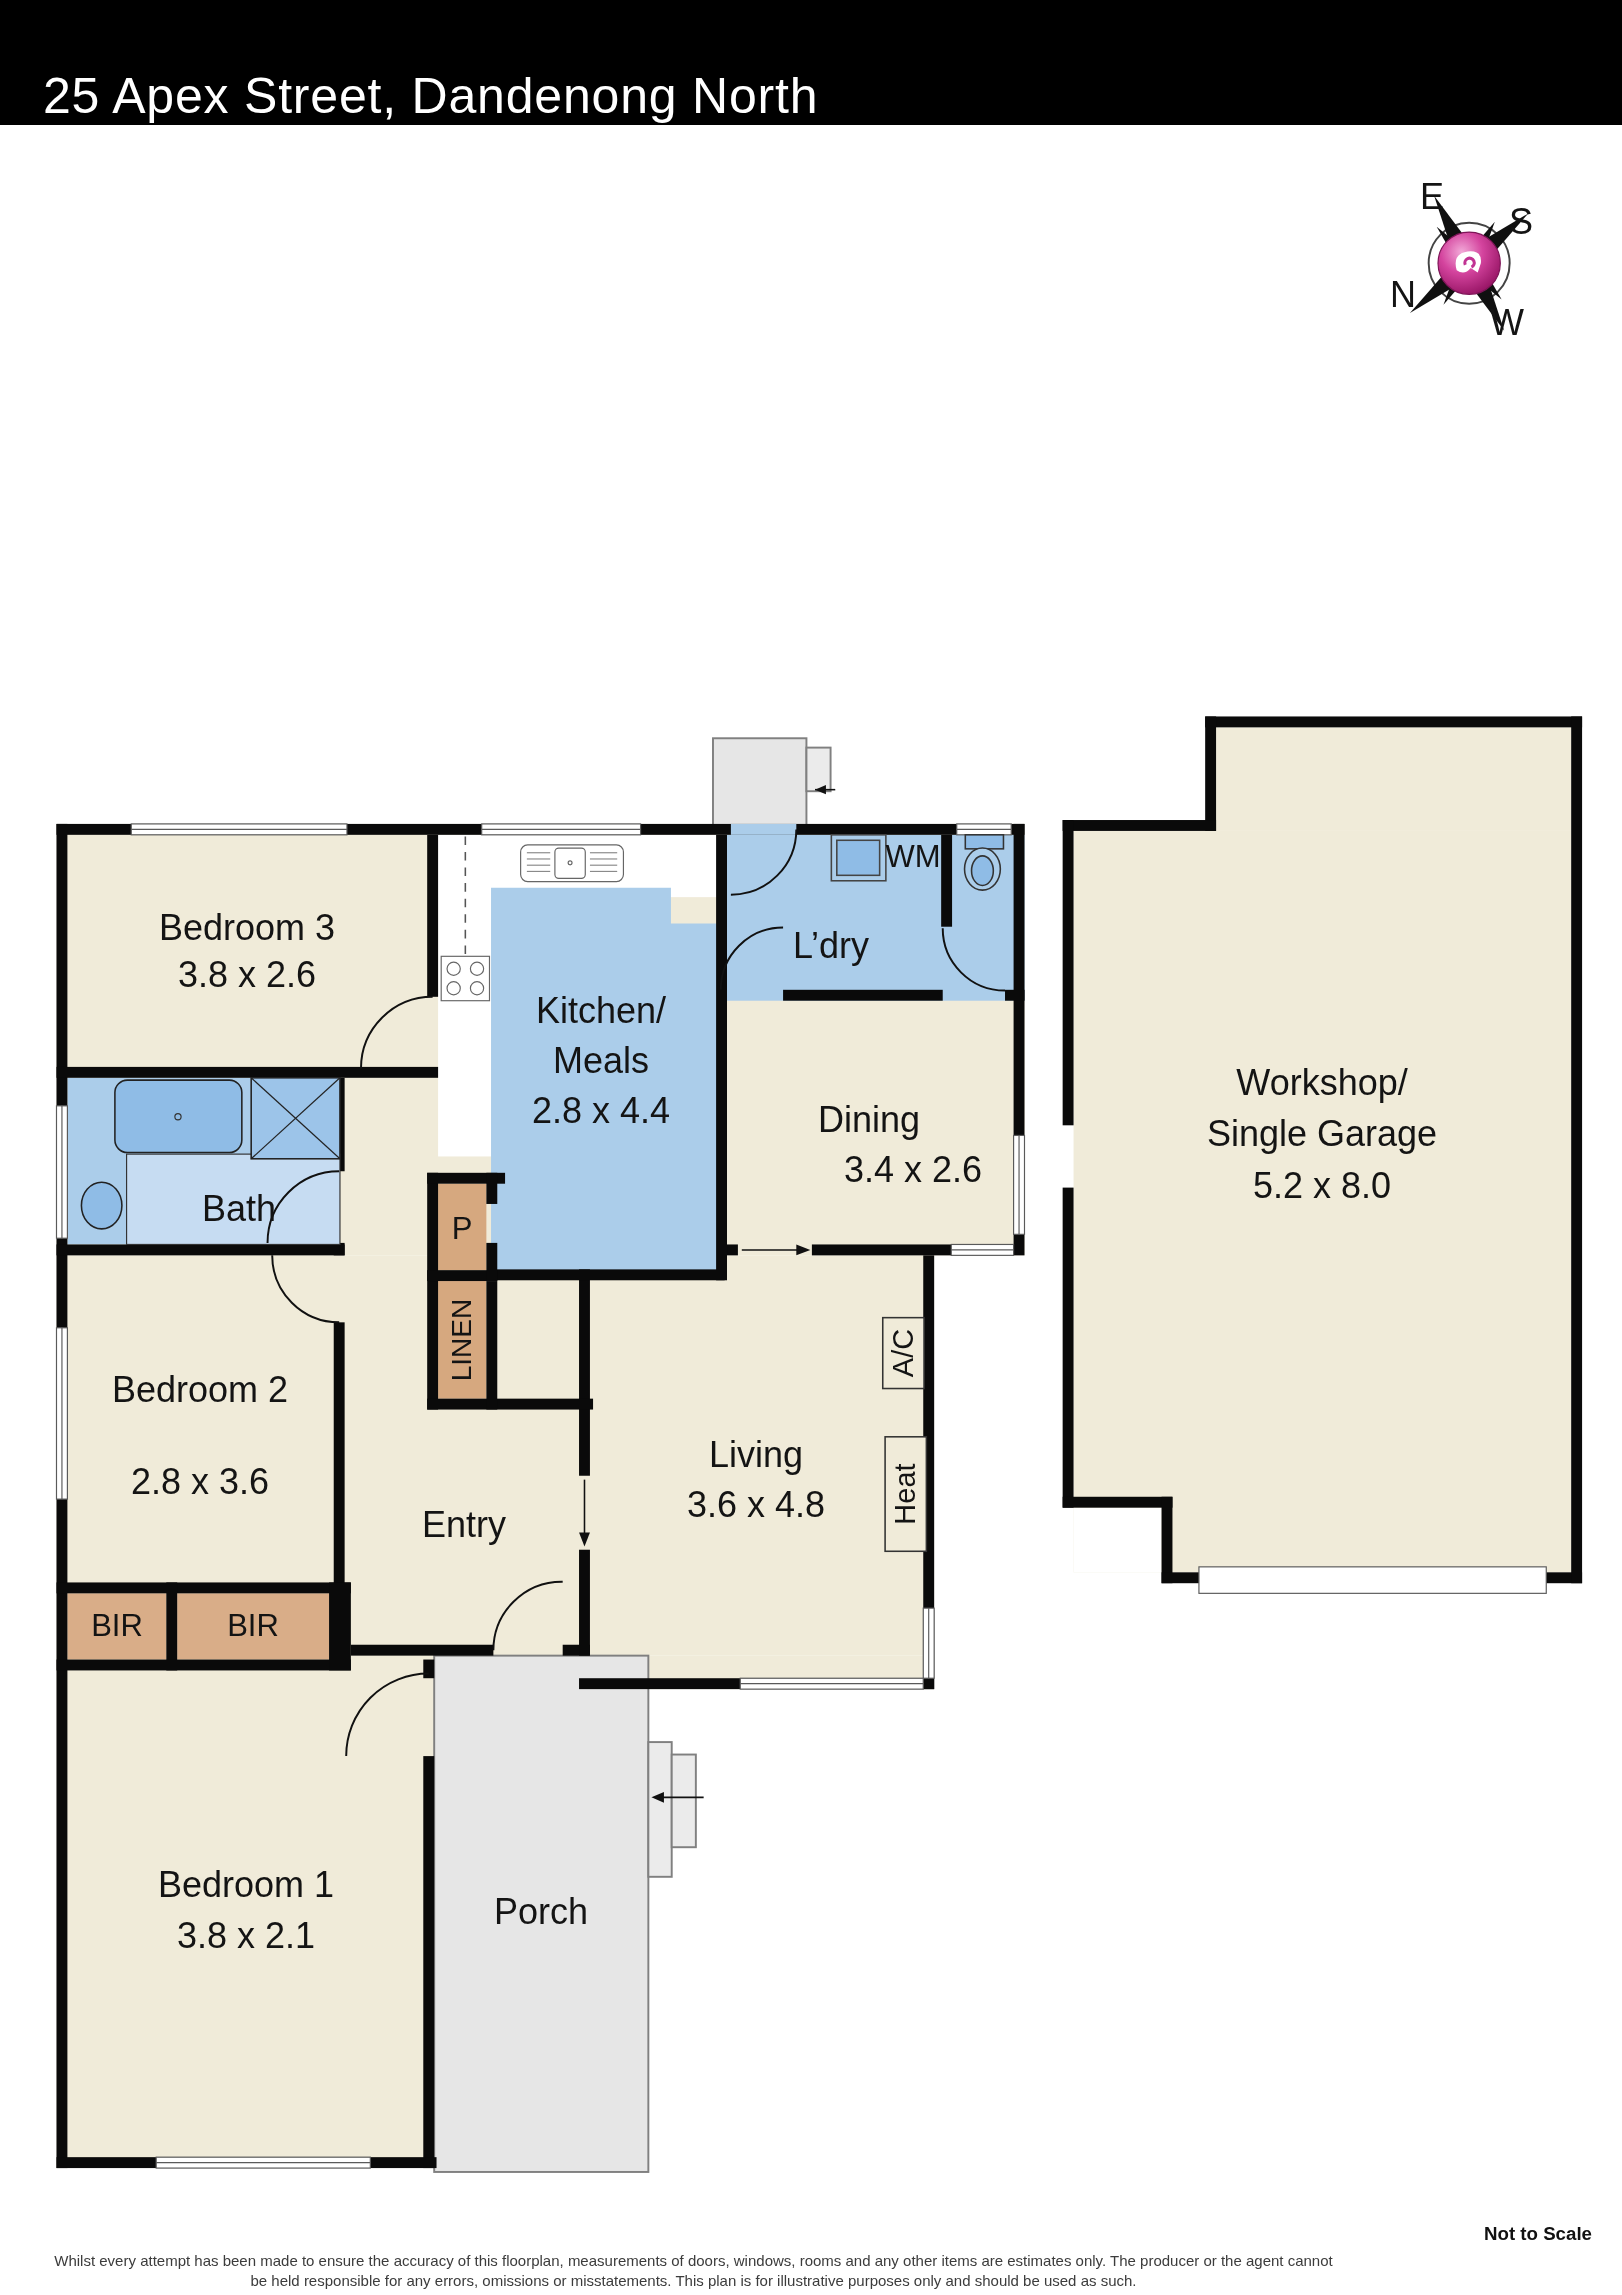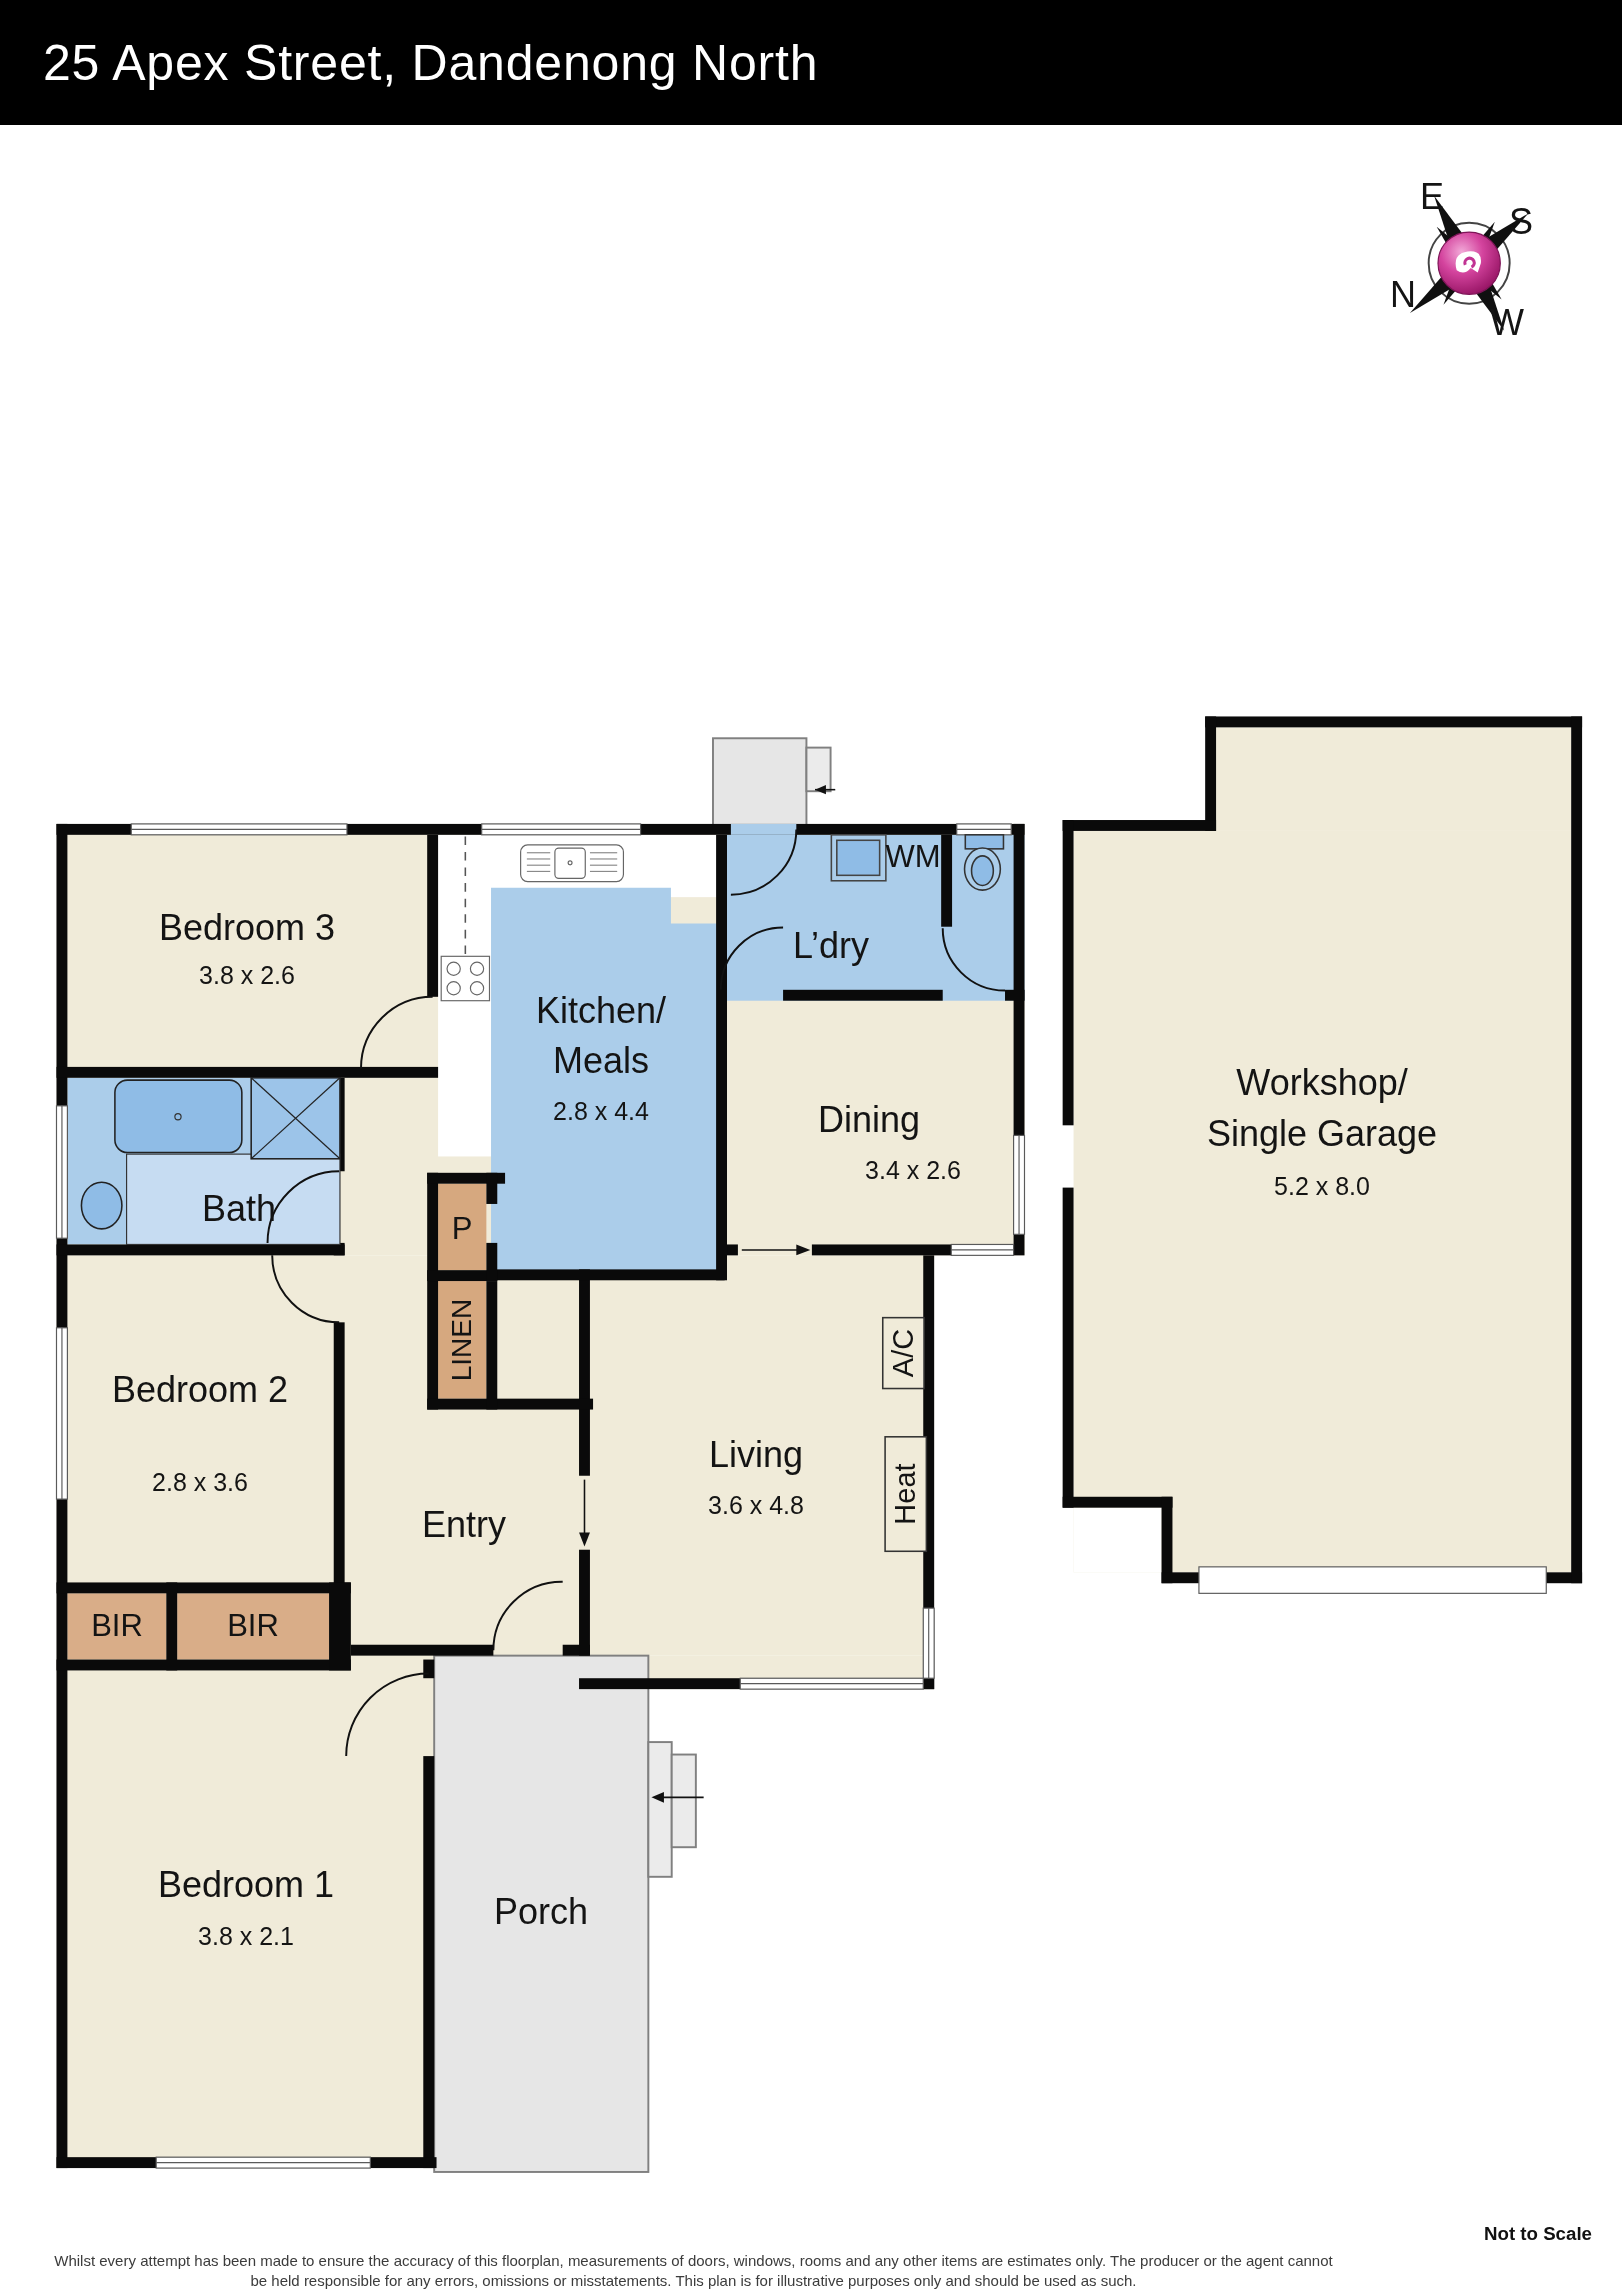--- a/index.html
+++ b/index.html
@@ -1,25 +1,25 @@
 <!DOCTYPE html>
 <html style="font-size:12.5px"><head>
 <meta charset="utf-8">
 <style>
   html,body{margin:0;padding:0;background:#fff;}
   #page{position:relative;width:1623px;height:2295px;background:#ffffff;overflow:hidden;
         font-family:"Liberation Sans",sans-serif;}
   #titlebar{position:absolute;left:0;top:0;width:1623px;height:125px;background:#000;
-            display:flex;align-items:center;}
+            display:flex;align-items:flex-end;}
   #titlebar .t{color:#fff;font-size:50px;font-weight:400;letter-spacing:0.8px;margin-left:43px;white-space:nowrap;}
   svg.plan{position:absolute;left:0;top:0;width:1623px;height:2295px;}
   .lbl{position:absolute;transform:translate(-50%,-50%);color:#141414;white-space:nowrap;
        text-align:center;line-height:1.05;}
   .rm{font-size:36px;}
-  .dim{font-size:25px;}
+  .dim{font-size:36px;}
   .sm{font-size:31px;}
   .rot{transform:translate(-50%,-50%) rotate(-90deg);}
   .compass-letter{font-size:36px;font-weight:500;}
   #footer-scale{position:absolute;right:31px;top:2223px;font-size:18.7px;font-weight:700;color:#111;}
   #footer-disc{position:absolute;left:0;top:2251px;width:1387px;text-align:center;
                font-size:15px;color:#3c3c3c;line-height:19.5px;}
 </style>
 </head>
 <body>
 

